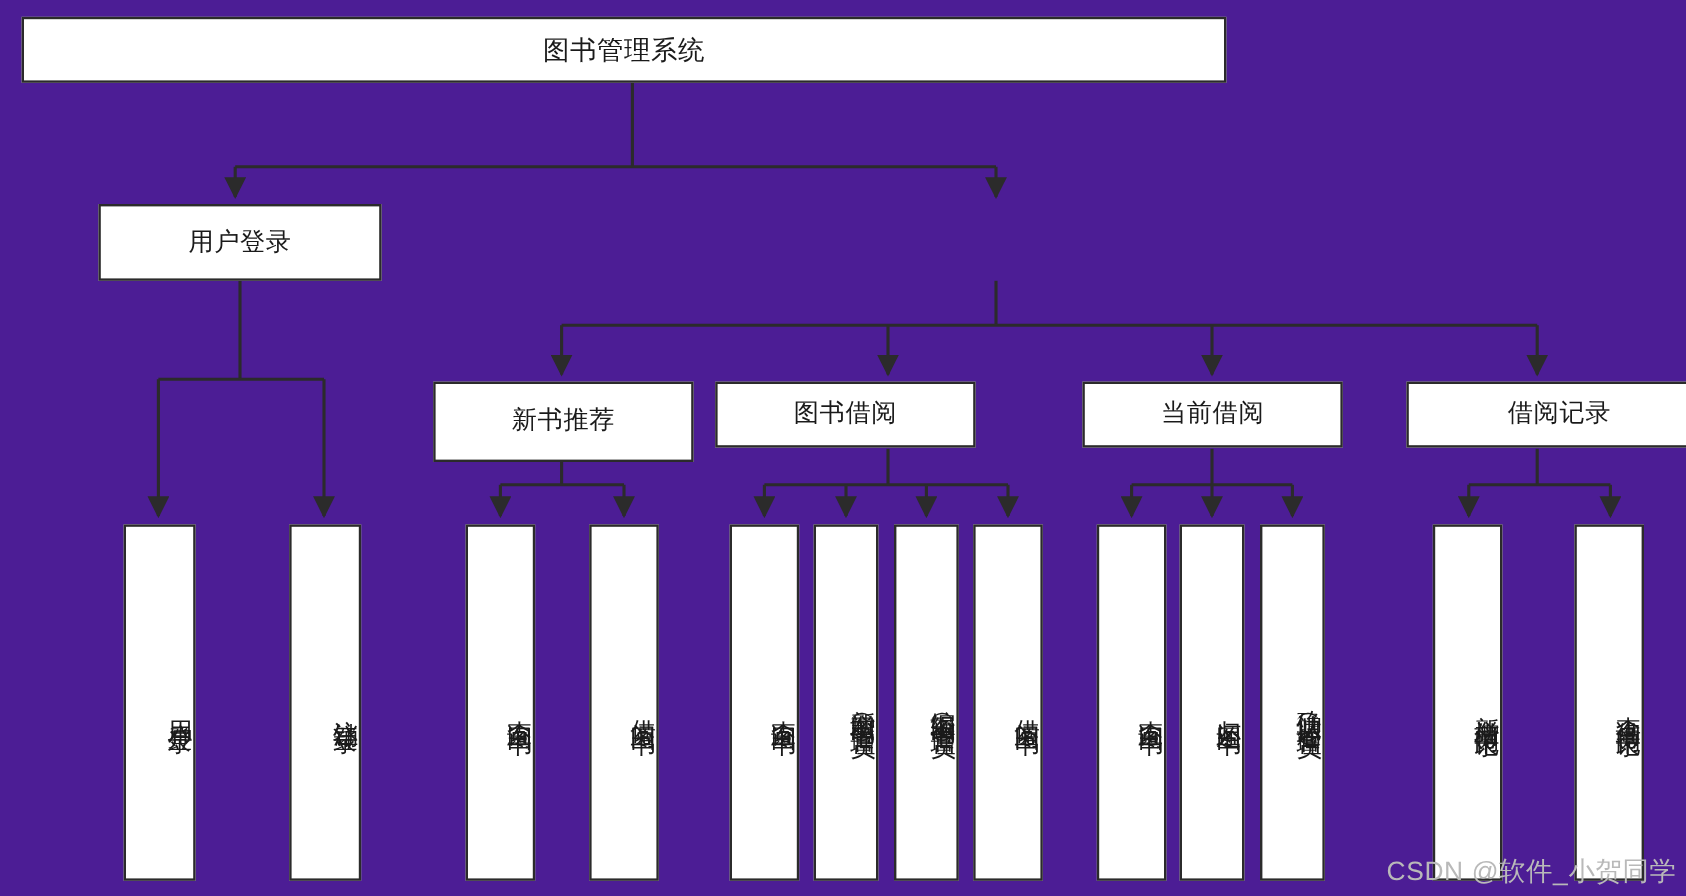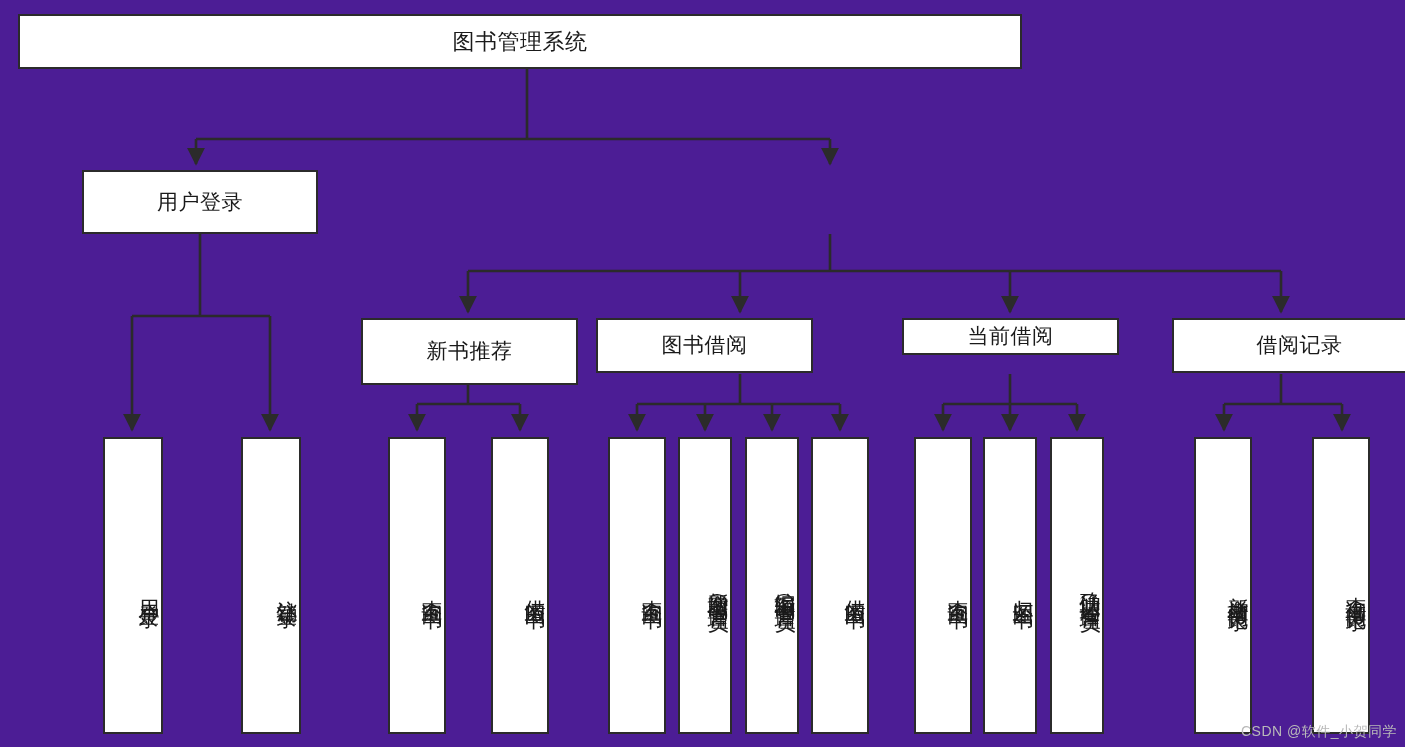--- a/index.html
+++ b/index.html
@@ -55,21 +55,21 @@
     white-space: nowrap;
   }
   .node.v .vtext {
     writing-mode: vertical-rl;
     text-orientation: upright;
   }
   .watermark {
     position: absolute;
     right: 8px;
     bottom: 6px;
-    font-size: 14px;
+    font-size: 22px;
     color: #b9b9b9;
     letter-spacing: 0.5px;
     white-space: nowrap;
   }
 </style>
 </head>
 <body>
 
 <div id="stage">
 
@@ -130,21 +130,21 @@
   <div class="node h" style="left:82px; top:170px; width:236px; height:64px;">
     <span>用户登录</span>
   </div>
 
   <div class="node h" style="left:361px; top:318px; width:217px; height:67px;">
     <span>新书推荐</span>
   </div>
   <div class="node h" style="left:596px; top:318px; width:217px; height:55px;">
     <span>图书借阅</span>
   </div>
-  <div class="node h" style="left:902px; top:318px; width:217px; height:37px;">
+  <div class="node h" style="left:902px; top:318px; width:217px; height:55px;">
     <span>当前借阅</span>
   </div>
   <div class="node h" style="left:1172px; top:318px; width:255px; height:55px;">
     <span>借阅记录</span>
   </div>
 
   <div class="node v" style="left:103px; top:437px; width:60px; height:297px;">
     <span class="vtext">用户登录</span>
   </div>
   <div class="node v" style="left:241px; top:437px; width:60px; height:297px;">

